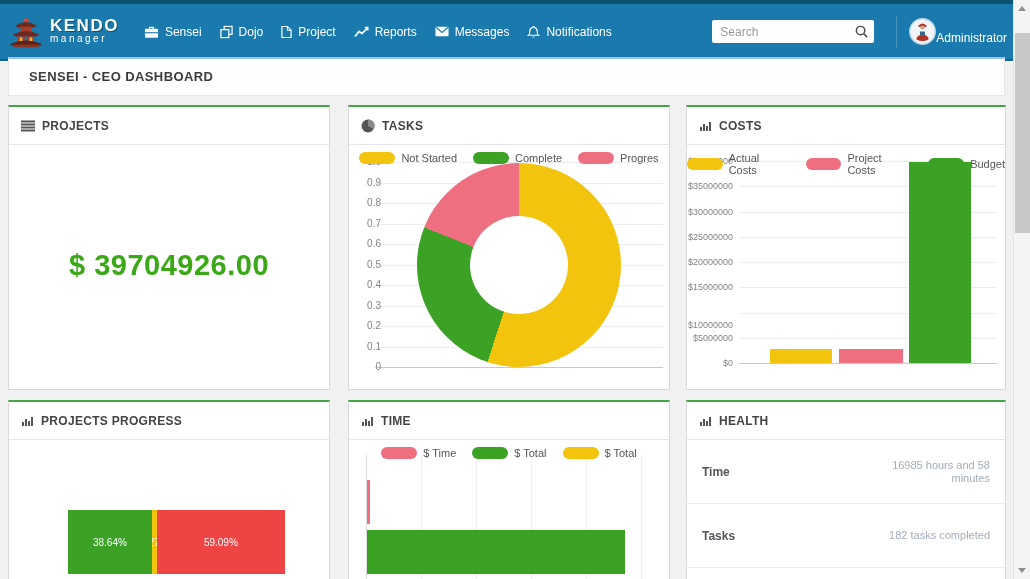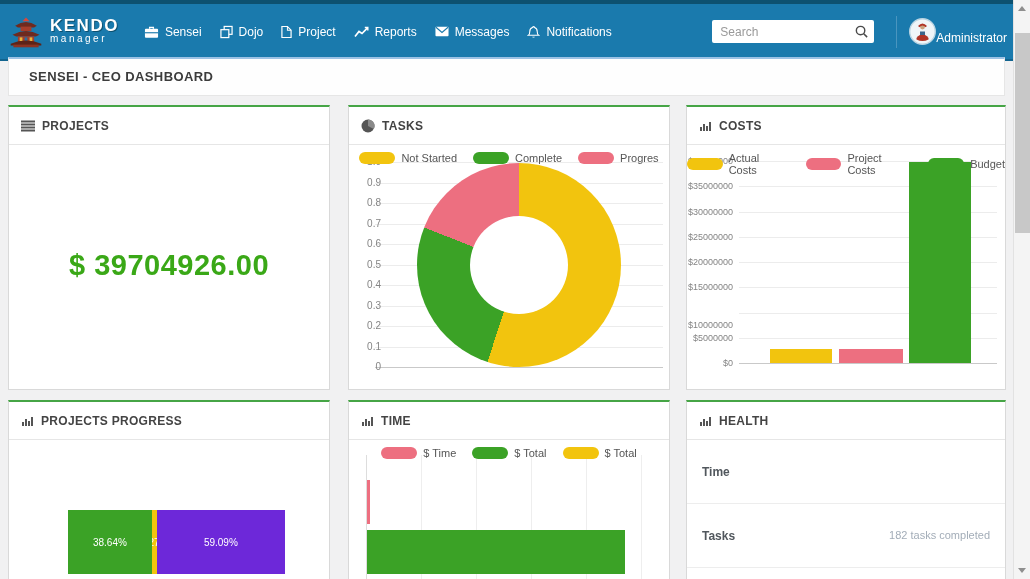--- a/index.html
+++ b/index.html
@@ -351,21 +351,21 @@
       </span>
       <span>PROJECTS PROGRESS</span>
     </header>
     <div class="progress-bar" id="progress-bar">
         <div class="pseg" style="width: 38.64%; background: rgb(59, 162, 38);">
           <span class="pseg-label">38.64%</span>
         </div>
         <div class="pseg" style="width: 2.27%; background: rgb(242, 196, 14);">
           <span class="pseg-label">2.27%</span>
         </div>
-        <div class="pseg" style="width: 59.09%; background: #6d28d9;">
+        <div class="pseg" style="width: 59.09%; background: #ef4444;">
           <span class="pseg-label">59.09%</span>
         </div>
       </div>
   </section>
 
   <section class="card" id="card-time" style="border-top-color: rgb(70, 165, 70);">
     <header class="card-header">
       <span class="hicon">
         <svg width="13" height="12" viewBox="0 0 13 12">
             <rect x="1" y="7" width="2" height="4" fill="#555"></rect>
@@ -410,20 +410,21 @@
             <rect x="1" y="7" width="2" height="4" fill="#555"></rect>
             <rect x="4" y="4" width="2" height="7" fill="#555"></rect>
             <rect x="7" y="6" width="2" height="5" fill="#555"></rect>
             <rect x="10" y="2" width="2" height="9" fill="#555"></rect>
           </svg>
       </span>
       <span>HEALTH</span>
     </header>
     <div class="health-row">
       <span class="health-label">Time</span>
+      <span class="health-value">16985 hours and 58 minutes</span>
     </div>
     <div class="health-row">
       <span class="health-label">Tasks</span>
       <span class="health-value">182 tasks completed</span>
     </div>
   </section>
 
   <div class="scrollbar">
     <div class="sb-btn sb-up">
         <span class="tri-up"></span>

